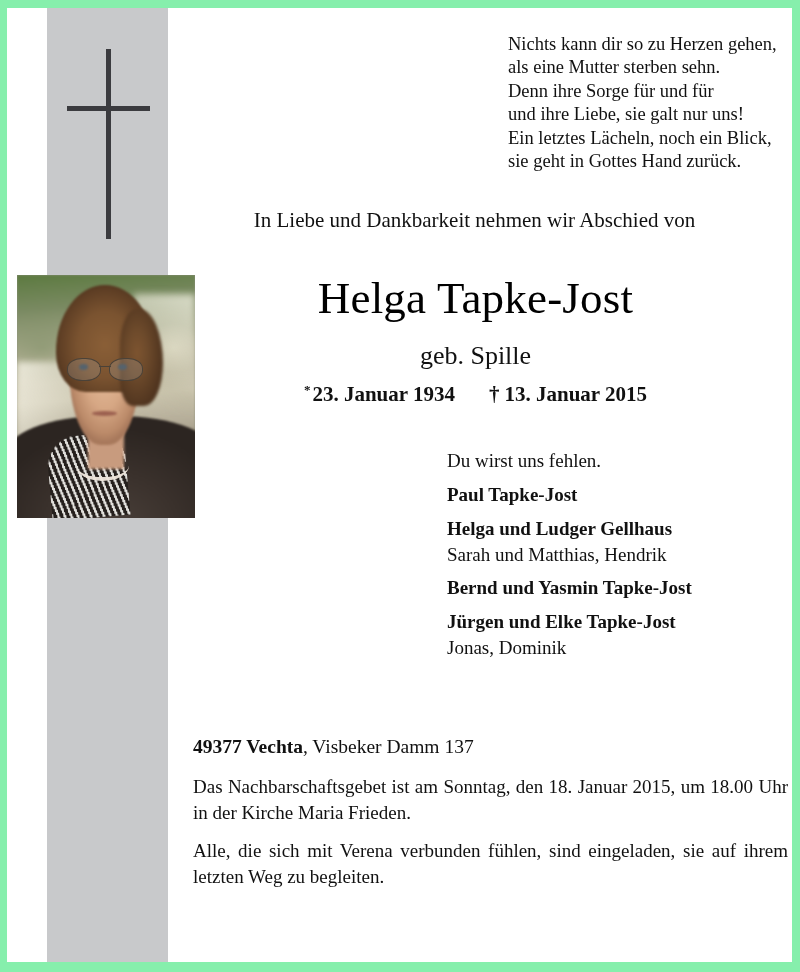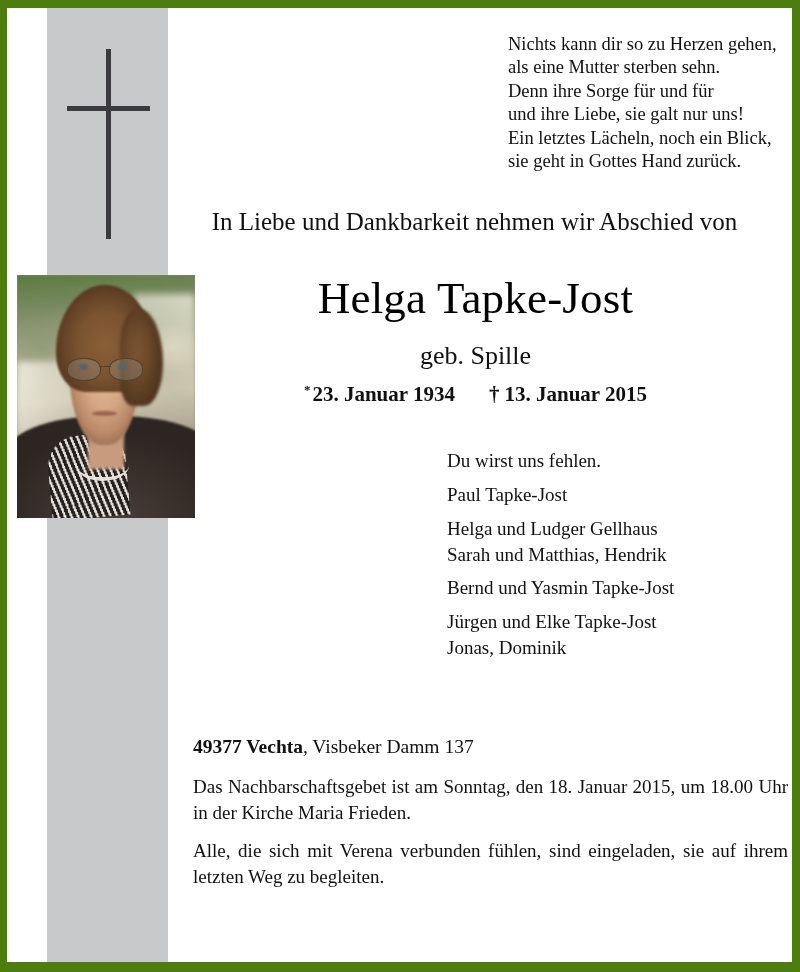--- a/index.html
+++ b/index.html
@@ -9,21 +9,21 @@
   }
   body {
     font-family: "Liberation Serif", "DejaVu Serif", serif;
   }
 
   .page {
     position: relative;
     width: 800px;
     height: 972px;
     box-sizing: border-box;
-    background: #4d7c0f;
+    background: #86efac;
     overflow: hidden;
   }
 
   
   .sheet {
     position: absolute;
     left: 7px;
     top: 8px;
     right: 8px;
     bottom: 10px;
@@ -251,21 +251,21 @@
     color: #111;
     white-space: nowrap;
   }
 
   .salutation {
     position: absolute;
     left: 0;
     right: 18px;
     top: 200px;
     text-align: center;
-    font-size: 25px;
+    font-size: 21px;
     color: #111;
   }
 
   .name {
     position: absolute;
     left: 0;
     right: 16px;
     top: 265px;
     text-align: center;
     font-size: 45px;
@@ -308,21 +308,21 @@
   .family {
     position: absolute;
     left: 272px;
     top: 440px;
     font-size: 19px;
     color: #111;
   }
   .family .lead { line-height: 26px; }
   .family .grp { margin-top: 8px; }
   .family .nm {
-    font-weight: normal;
+    font-weight: bold;
     line-height: 26px;
     white-space: nowrap;
   }
   .family .kids { line-height: 25px; white-space: nowrap; }
 
   .address {
     position: absolute;
     left: 18px;
     top: 728px;
     font-size: 19.5px;

